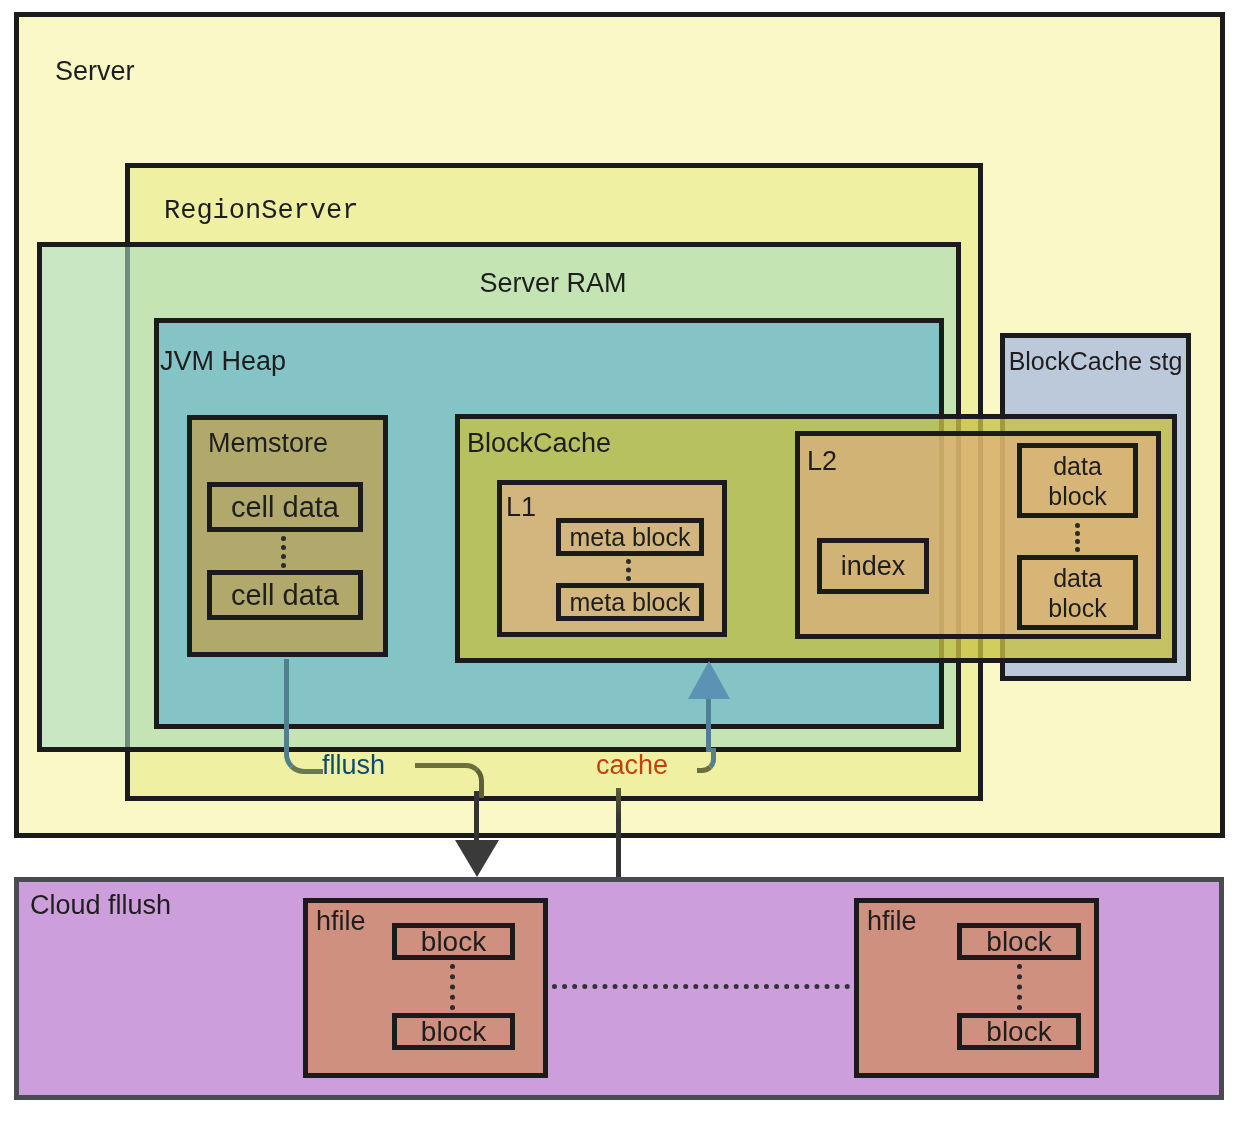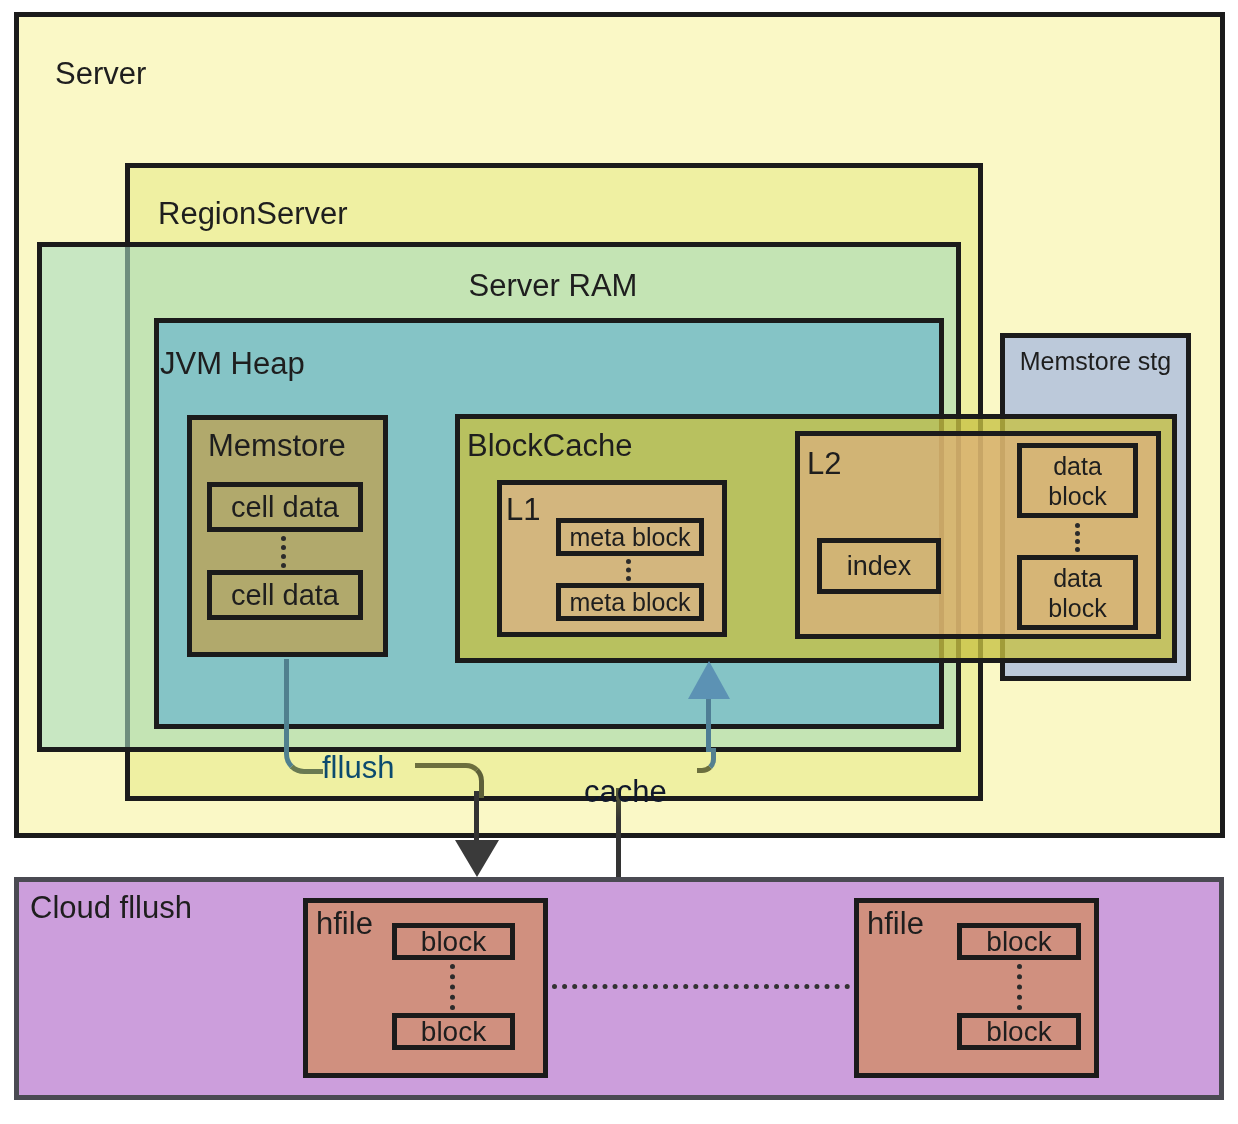--- a/index.html
+++ b/index.html
@@ -2,62 +2,62 @@
 <html><head>
 <meta charset="utf-8">
 <style>
   html,body{margin:0;padding:0;background:#ffffff;}
   .stage{
     position:relative;width:1238px;height:1124px;background:#ffffff;overflow:hidden;
     font-family:"Liberation Sans","DejaVu Sans",sans-serif;color:#1e1e1e;
   }
   .box{position:absolute;box-sizing:border-box;border:5px solid #1b1b1b;}
   .cbox{display:flex;align-items:center;justify-content:center;text-align:center;}
-  .lbl{position:absolute;font-size:31px;white-space:nowrap;}
+  .lbl{position:absolute;font-size:27px;white-space:nowrap;}
 
   
   .server{left:14px;top:12px;width:1211px;height:826px;background:#faf8c6;}
   .regionserver{left:125px;top:163px;width:858px;height:638px;background:#eff0a2;}
   .serverram{left:37px;top:242px;width:924px;height:510px;background:rgba(167,220,192,0.6);}
   .jvm{left:154px;top:318px;width:790px;height:411px;background:#85c4c6;}
   .memstore{left:187px;top:415px;width:201px;height:242px;background:#b1a96c;}
   .cell1{left:207px;top:482px;width:156px;height:50px;font-size:29px;}
   .cell2{left:207px;top:570px;width:156px;height:50px;font-size:29px;}
   .ephemeral{left:1000px;top:333px;width:191px;height:348px;background:#bcc9da;}
   .blockcache{left:455px;top:414px;width:722px;height:249px;background:rgba(198,192,65,0.78);}
   .l1box{left:497px;top:480px;width:230px;height:157px;background:#d3b67e;}
   .meta1{left:556px;top:518px;width:148px;height:38px;font-size:25px;}
   .meta2{left:556px;top:583px;width:148px;height:38px;font-size:25px;}
   .l2box{left:795px;top:431px;width:366px;height:208px;background:rgba(225,172,130,0.62);}
-  .indexbox{left:817px;top:538px;width:124px;height:56px;font-size:27px;}
+  .indexbox{left:817px;top:538px;width:112px;height:56px;font-size:27px;}
   .datablock1{left:1017px;top:443px;width:121px;height:75px;font-size:25px;line-height:1.2;}
   .datablock2{left:1017px;top:555px;width:121px;height:75px;font-size:25px;line-height:1.2;}
   .cloud{left:14px;top:877px;width:1210px;height:223px;background:#cc9edc;border-color:#4a4a52;}
   .hfile1{left:303px;top:898px;width:245px;height:180px;background:#d0907f;}
   .hfile2{left:854px;top:898px;width:245px;height:180px;background:#d0907f;}
   .h1b1{left:392px;top:923px;width:123px;height:37px;font-size:28px;}
   .h1b2{left:392px;top:1013px;width:123px;height:37px;font-size:28px;}
   .h2b1{left:957px;top:923px;width:124px;height:37px;font-size:28px;}
   .h2b2{left:957px;top:1013px;width:124px;height:37px;font-size:28px;}
 
   
   .lbl-server{left:55px;top:56px;}
-  .lbl-regionserver{left:158px;top:196px;}
+  .lbl-regionserver{left:164px;top:196px;font-family:Liberation Mono, monospace;}
   .lbl-serverram{left:37px;top:268px;width:1032px;text-align:center;white-space:nowrap;}
   .lbl-jvm{left:160px;top:346px;}
   .lbl-memstore{left:208px;top:428px;}
   .lbl-blockcache{left:467px;top:428px;}
   .lbl-l1{left:506px;top:492px;}
   .lbl-l2{left:807px;top:446px;text-align:center;}
   .lbl-ephemeral{left:1000px;top:347px;width:191px;text-align:center;font-size:25px;}
   .lbl-cloud{left:30px;top:890px;}
   .lbl-hfile1{left:316px;top:906px;}
   .lbl-hfile2{left:867px;top:906px;}
   .lbl-flush{left:322px;top:750px;color:#0c4a6e;}
-  .lbl-cache{left:584px;top:750px;color:#0f172a;margin-top:24px;}
+  .lbl-cache{left:596px;top:750px;color:#c2410c;}
 
   
   .vdots{position:absolute;width:0;border-left:5px dotted #2b2b2b;}
   .memdots{left:281px;top:536px;height:32px;}
   .l1dots{left:626px;top:559px;height:22px;}
   .datadots{left:1075px;top:523px;height:29px;}
   .h1dots{left:450px;top:964px;height:46px;}
   .h2dots{left:1017px;top:964px;height:46px;}
   .hdots{position:absolute;left:552px;top:984px;width:298px;height:0;border-top:5px dotted #333333;}
 
@@ -92,21 +92,21 @@
   <div class="box memstore"></div>
   <div class="box cbox cell1">
     <span>cell data</span>
   </div>
   <div class="vdots memdots"></div>
   <div class="box cbox cell2">
     <span>cell data</span>
   </div>
 
   <div class="box ephemeral"></div>
-  <div class="lbl lbl-ephemeral">Memstore stg</div>
+  <div class="lbl lbl-ephemeral">BlockCache stg</div>
 
   <div class="box blockcache"></div>
   <div class="lbl lbl-blockcache">BlockCache</div>
   <div class="box l1box"></div>
   <div class="lbl lbl-l1">L1</div>
   <div class="box cbox meta1">
     <span>meta block</span>
   </div>
   <div class="vdots l1dots"></div>
   <div class="box cbox meta2">

